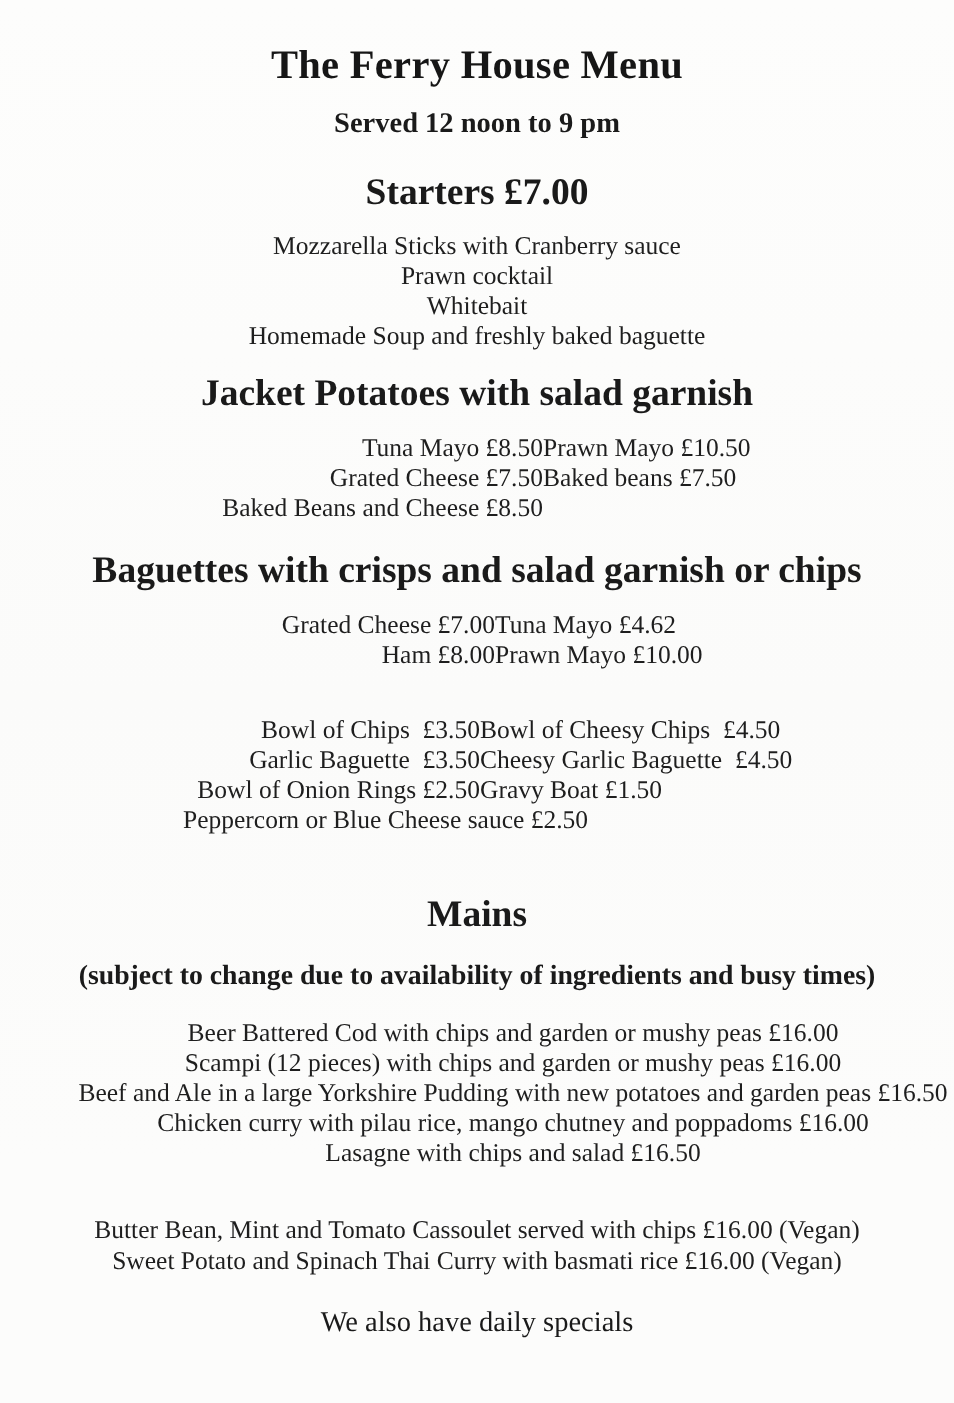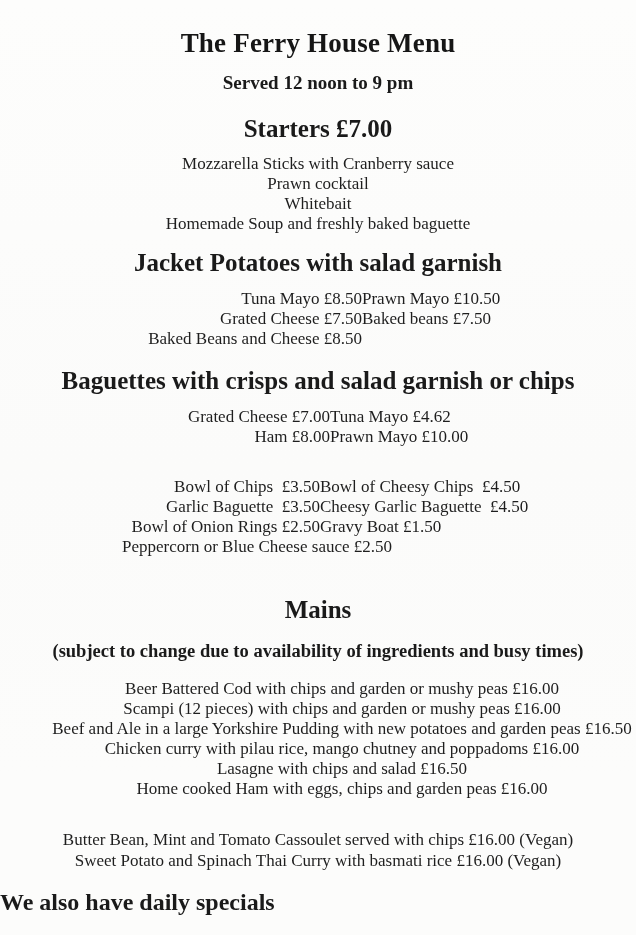--- a/index.html
+++ b/index.html
@@ -70,24 +70,24 @@
   .cols .row { display: flex; line-height: 20px; }
   .cols .cell { white-space: pre; text-align: right; }
   .jacket-cols    { margin-left: 137px; }
   .jacket-cols    .cell-left { min-width: 225px; }
   .baguettes-cols { margin-left: 167px; }
   .baguettes-cols .cell-left { min-width: 163px; }
   .sides-cols     { margin-top: 30px; margin-left: 122px; }
   .sides-cols     .cell-left { min-width: 198px; }
   .footer-note {
     margin-top: 20px;
-    text-align: left;
-    font-size: 24px;
+    text-align: center;
+    font-size: 19px;
     line-height: 22px;
-    font-weight: bold;
+    font-weight: normal;
     color: #1a1a1a;
   }
 </style>
 </head>
 <body>
 
 <div class="page">
 
   <h1 class="title">The Ferry House Menu</h1>
 
@@ -149,21 +149,20 @@
   </div>
 
   <h2 class="section-heading h-mains">Mains</h2>
   <div class="mains-note">(subject to change due to availability of ingredients and busy times)</div>
   <div class="center-list mains-list">
     <div>Beer Battered Cod with chips and garden or mushy peas £16.00</div>
     <div>Scampi (12 pieces) with chips and garden or mushy peas £16.00</div>
     <div>Beef and Ale in a large Yorkshire Pudding with new potatoes and garden peas £16.50</div>
     <div>Chicken curry with pilau rice, mango chutney and poppadoms £16.00</div>
     <div>Lasagne with chips and salad £16.50</div>
-    <div>Home cooked Ham with eggs, chips and garden peas £16.00</div>
   </div>
 
   <div class="center-list vegan-list">
     <div>Butter Bean, Mint and Tomato Cassoulet served with chips £16.00 (Vegan)</div>
     <div>Sweet Potato and Spinach Thai Curry with basmati rice £16.00 (Vegan)</div>
   </div>
 
   <div class="footer-note">We also have daily specials</div>
 
 </div>

